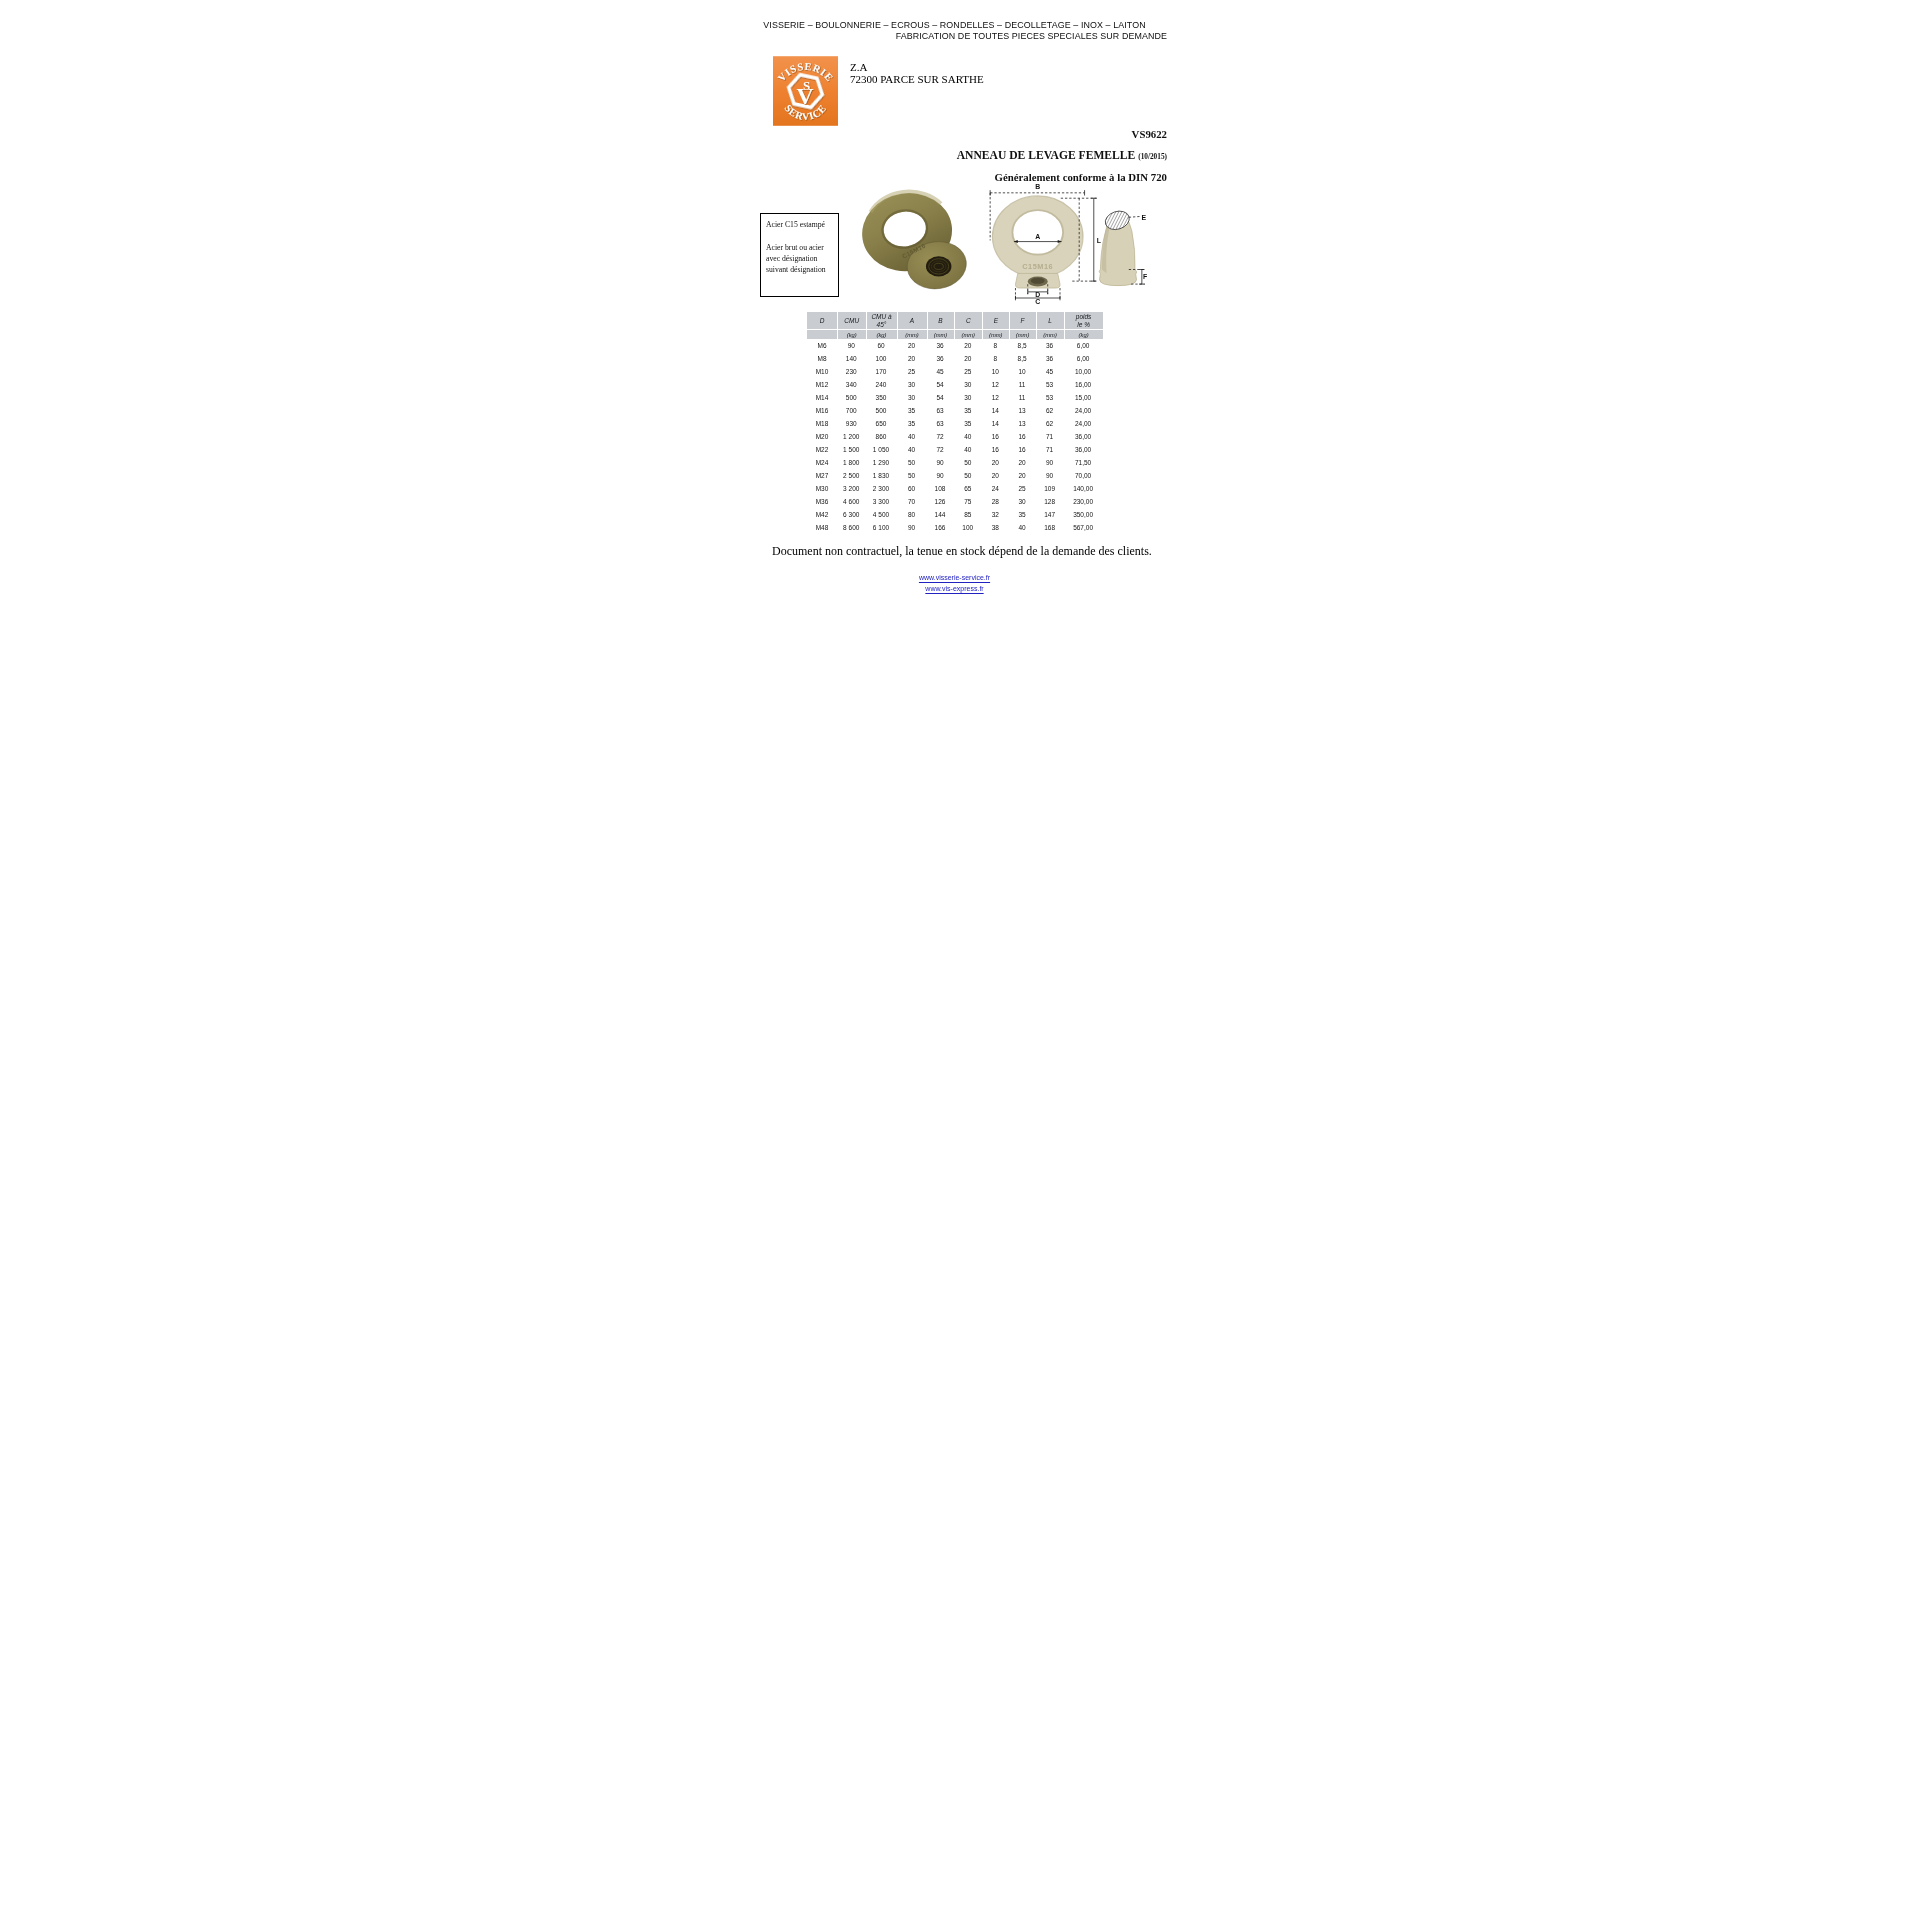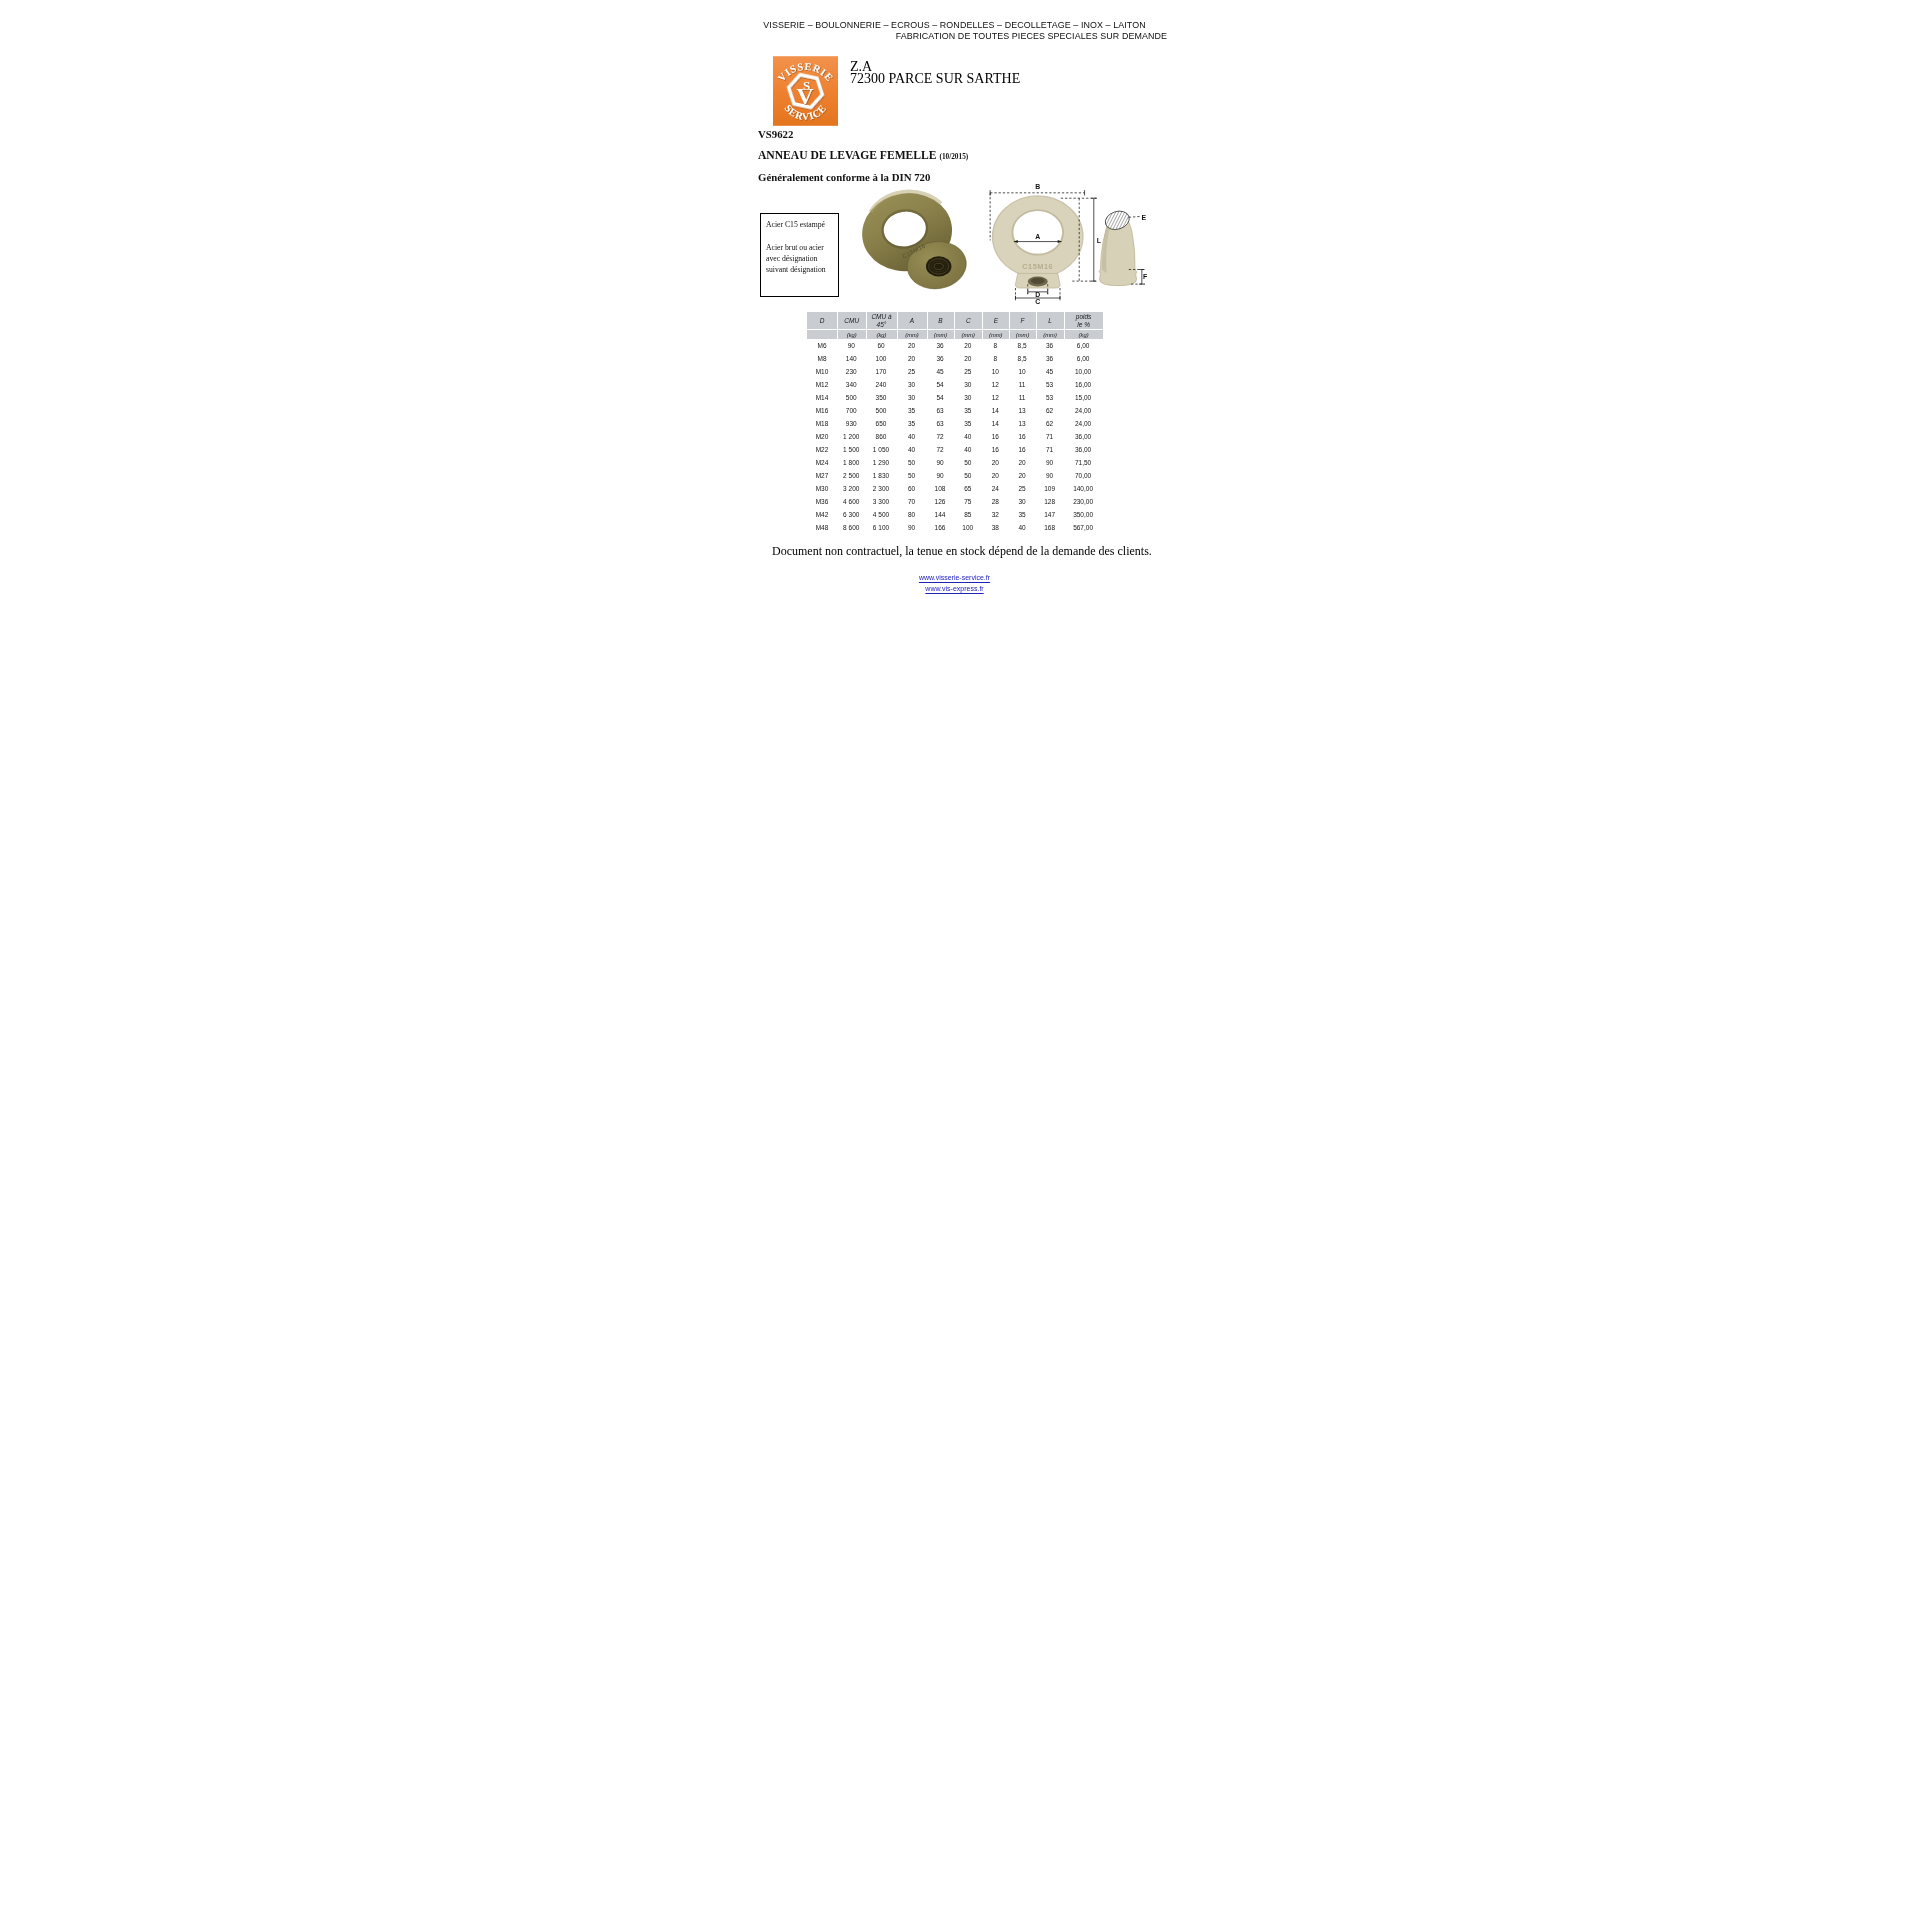--- a/index.html
+++ b/index.html
@@ -14,24 +14,24 @@
     font-family:"Liberation Sans", sans-serif; font-size:8.9px; color:#0d0d0d;
     letter-spacing:0.1px; white-space:nowrap;
   }
   .hdr1 { top:11.6px; }
   .hdr2 { top:23px;text-align:right; }
 
   .logo { position:absolute; left:31px; top:48px; width:65px; height:70px; }
 
   .address {
     position:absolute; left:108px; top:53px;
-    font-family:"Liberation Serif", serif; font-size:14px; line-height:12px; color:#000;
-  }
-
-  .title { position:absolute; left:16px; right:0; text-align:left; font-weight:bold; white-space:nowrap; }
+    font-family:"Liberation Serif", serif; font-size:11px; line-height:12px; color:#000;
+  }
+
+  .title { position:absolute; left:6px; right:0; text-align:right; font-weight:bold; white-space:nowrap; }
   .title-code { top:120px; font-size:10.8px; }
   .title-name { top:141px; font-size:11.6px; }
   .title-name .suffix { font-size:7.3px; font-weight:bold; }
   .title-conf { top:163px; font-size:10.8px; }
 
   .material-box {
     position:absolute; left:18px; top:205px; width:79px; height:84px;
     border:1.2px solid #000; padding:5.4px 3.1px 0 5px;
     font-size:7.7px; line-height:11.2px;
   }

